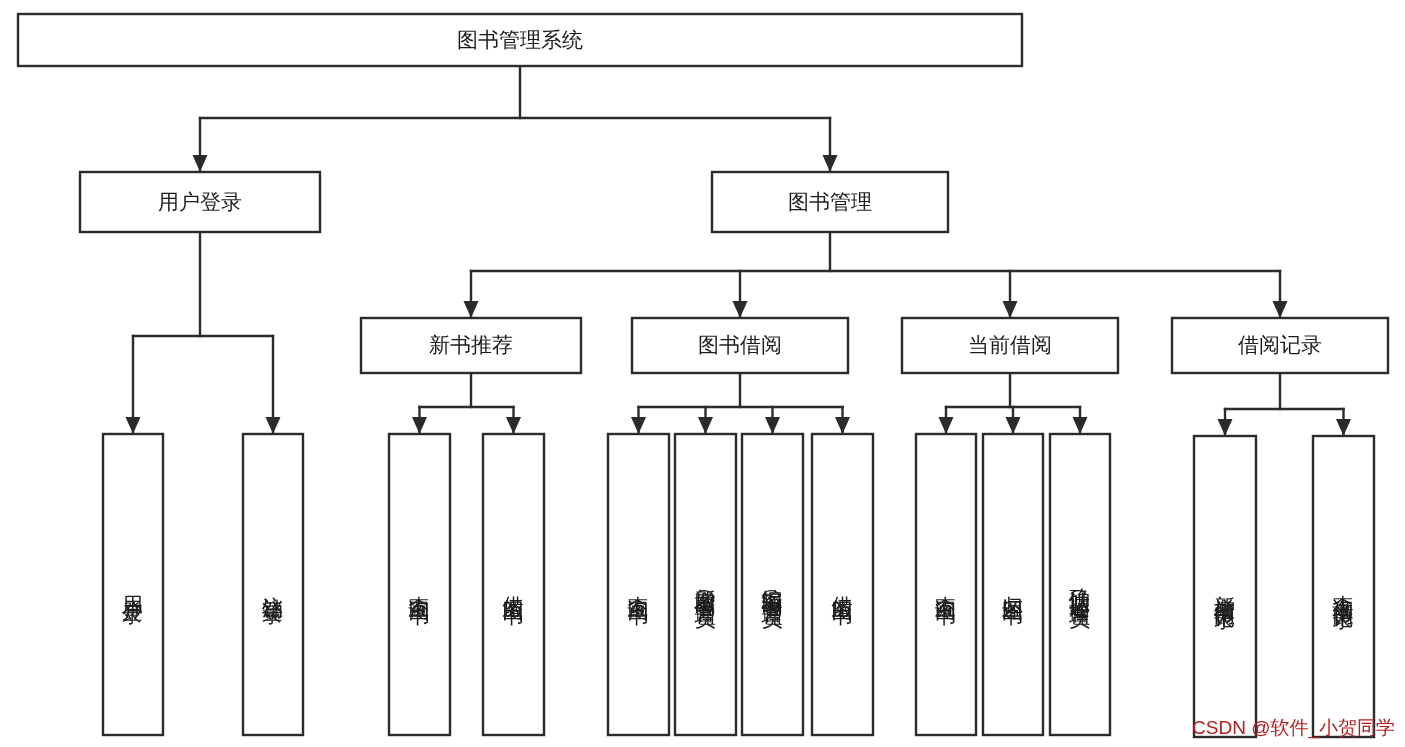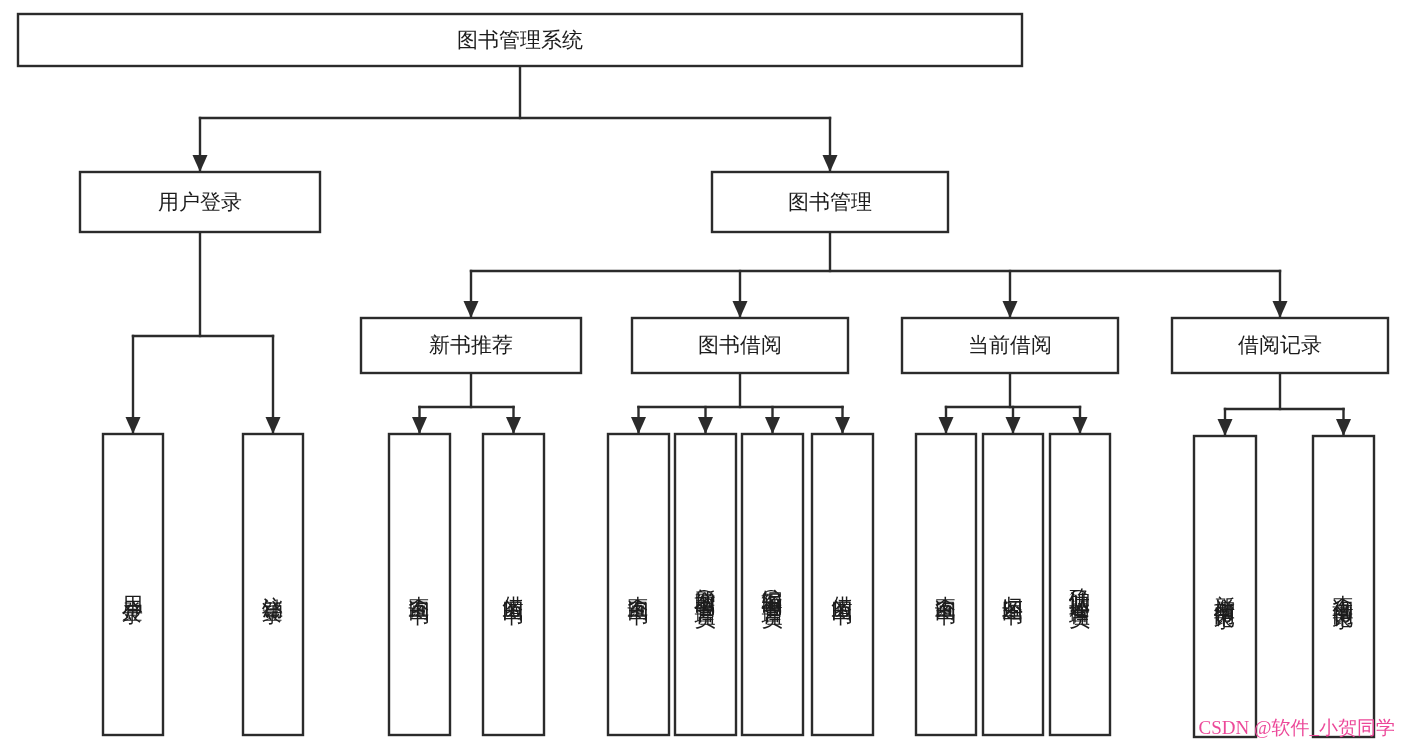--- a/index.html
+++ b/index.html
@@ -46,23 +46,23 @@
     font-family: "Liberation Sans", "DejaVu Sans", sans-serif;
     font-size: 21px;
     fill: #1c1c1c;
     text-anchor: middle;
     dominant-baseline: middle;
   }
   .watermark-text {
     position: absolute;
     right: 10px;
     bottom: 6px;
-    font-family: Liberation Serif, serif;
+    font-family: Liberation Sans, sans-serif;
     font-size: 19px;
-    color: #ec4899;
+    color: #b91c1c;
     white-space: nowrap;
     pointer-events: none;
     user-select: none;
   }
 </style>
 </head>
 <body>
 
 <div id="diagram-root">
   <svg class="diagram-canvas" viewBox="0 0 1405 747">

